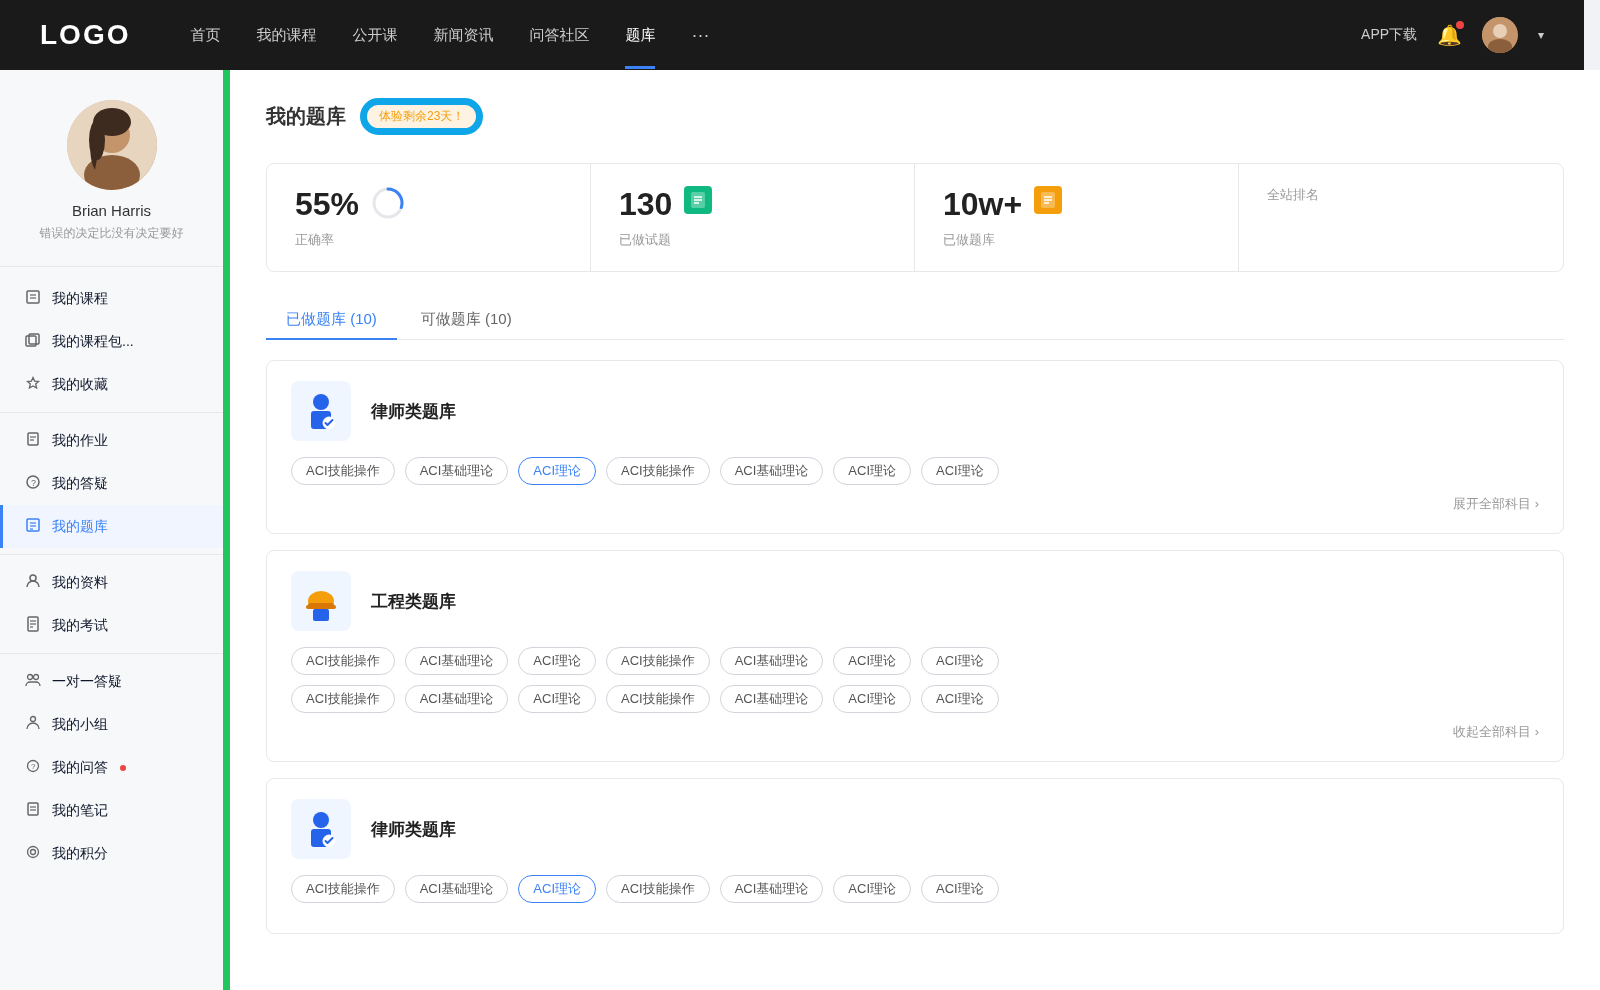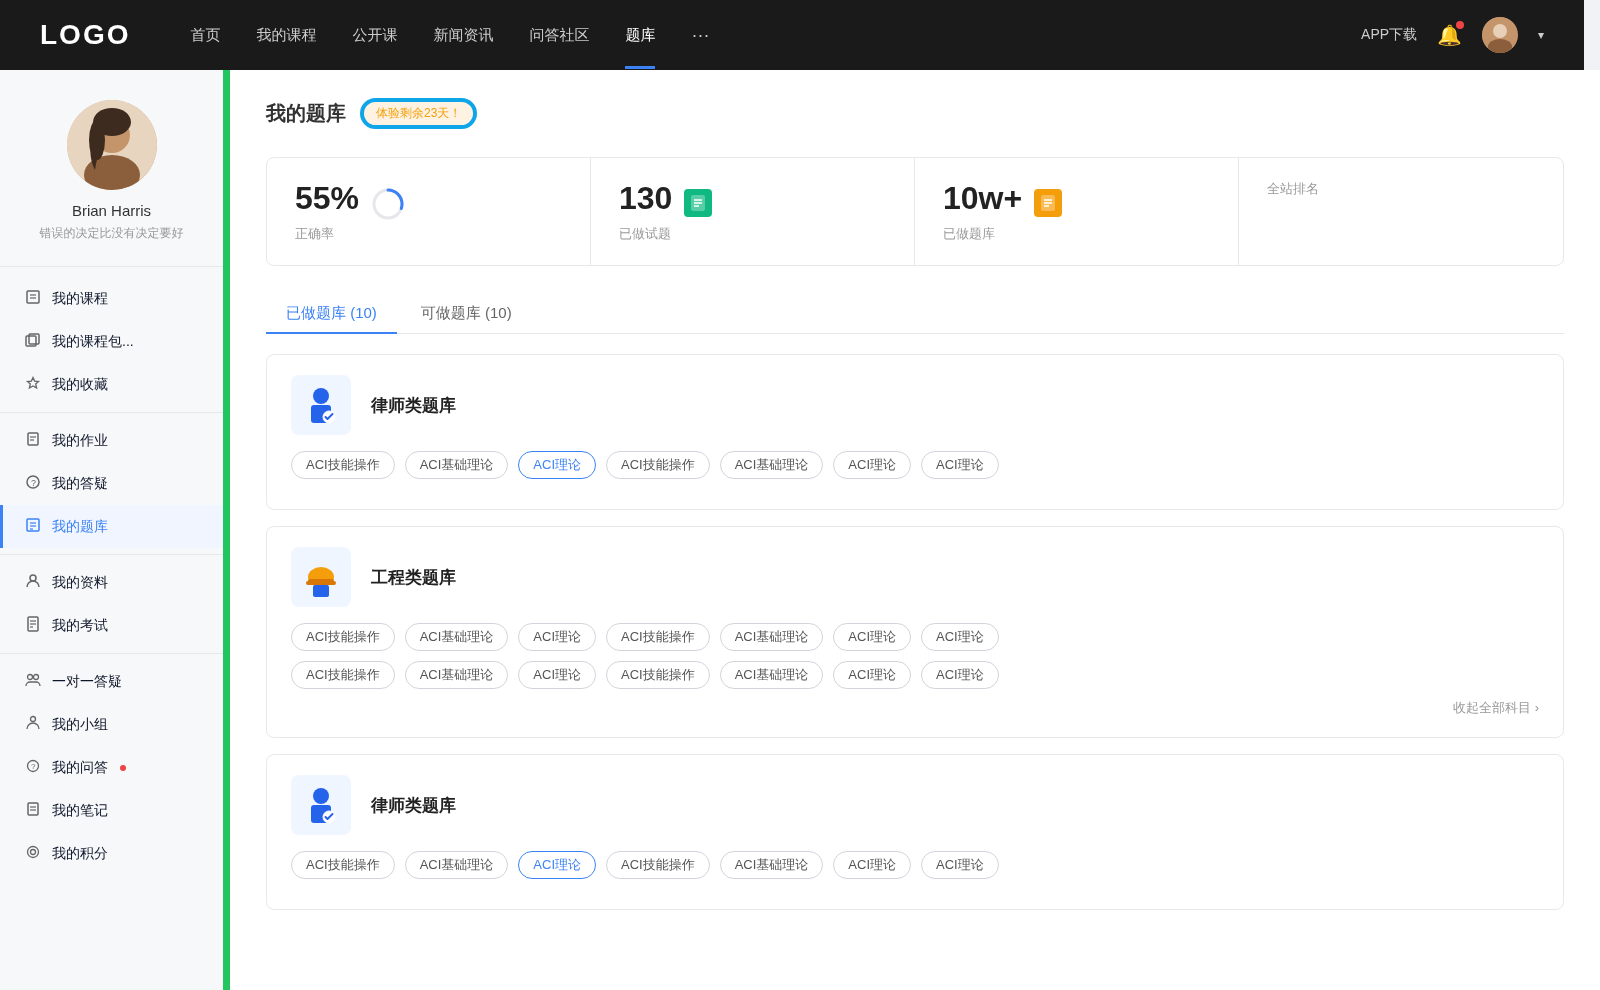--- a/index.html
+++ b/index.html
@@ -163,21 +163,21 @@
     .page-header {
       display: flex;
       align-items: center;
       gap: 14px;
       margin-bottom: 28px;
     }
     .page-title { font-size: 20px; font-weight: 600; color: #333; }
     .trial-badge {
       background: #fef3e2;
       color: #f59e0b;
-      border: 4px solid #0ea5e9;
+      border: 7px solid #0ea5e9;
       border-radius: 20px;
       padding: 3px 12px;
       font-size: 12px;
     }
 
     
     .stats-row {
       display: grid;
       grid-template-columns: repeat(4, 1fr);
       gap: 0;
@@ -188,21 +188,21 @@
     }
     .stat-card {
       padding: 22px 28px;
       border-right: 1px solid #e8e8e8;
       display: flex;
       flex-direction: column;
     }
     .stat-card:last-child { border-right: none; }
     .stat-top {
       display: flex;
-      align-items: flex-end;
+      align-items: flex-start;
       gap: 12px;
       margin-bottom: 8px;
     }
     .stat-value { font-size: 32px; font-weight: 700; color: #222; }
     .stat-label { font-size: 13px; color: #999; }
 
     
     .tabs-row {
       display: flex;
       gap: 4px;
@@ -562,20 +562,21 @@
       </div>
       <div class="tags-row">
         <span class="tag">ACI技能操作</span>
         <span class="tag">ACI基础理论</span>
         <span class="tag active-tag">ACI理论</span>
         <span class="tag">ACI技能操作</span>
         <span class="tag">ACI基础理论</span>
         <span class="tag">ACI理论</span>
         <span class="tag">ACI理论</span>
       </div>
+      <div class="expand-link">展开全部科目 ›</div>
     </div>
 
     <div class="qbank-card">
       <div class="qbank-header">
         <div class="qbank-icon-wrap">
           <svg width="44" height="44" viewBox="0 0 44 44" fill="none">
 
             <ellipse cx="22" cy="22" rx="13" ry="10" fill="#f59e0b"></ellipse>
             <path d="M10 24 Q22 14 34 24" fill="#f59e0b"></path>
             <rect x="9" y="24" width="26" height="5" rx="2" fill="#d97706"></rect>

